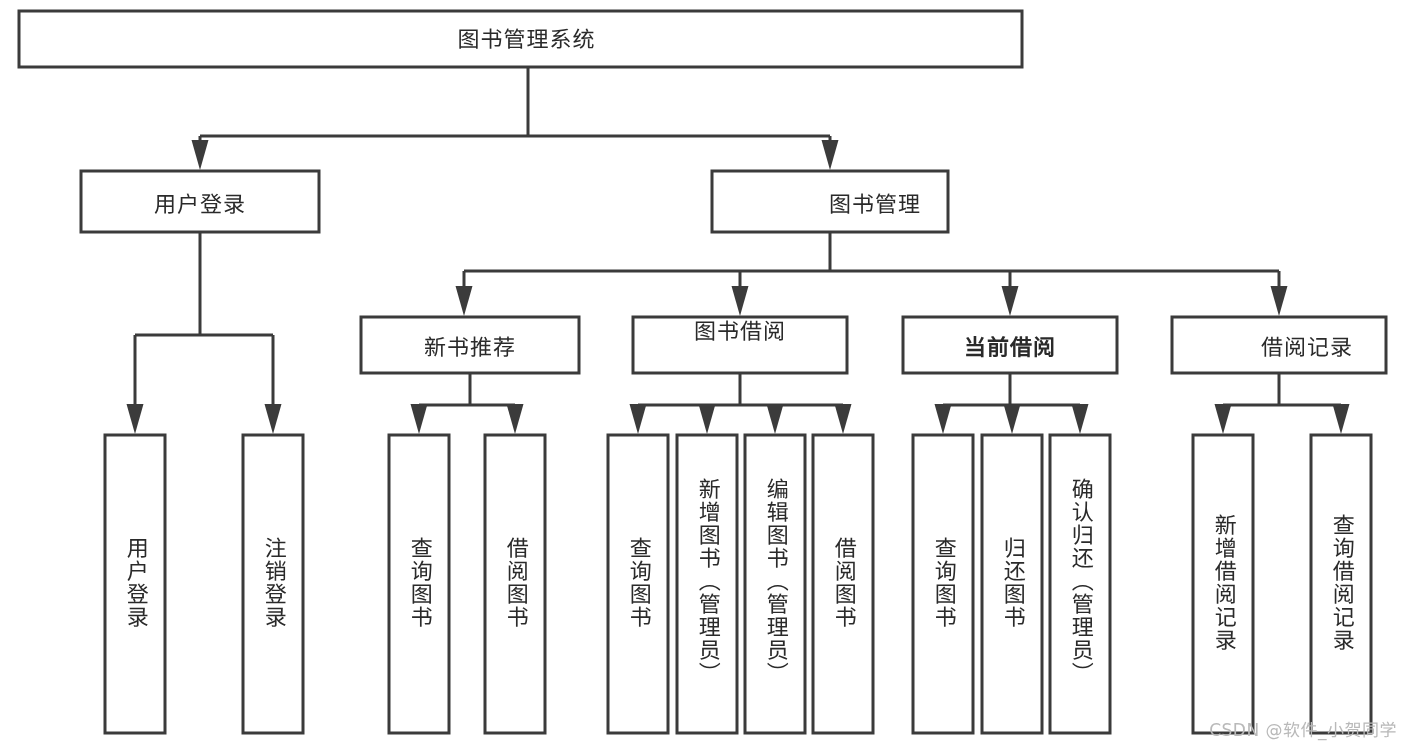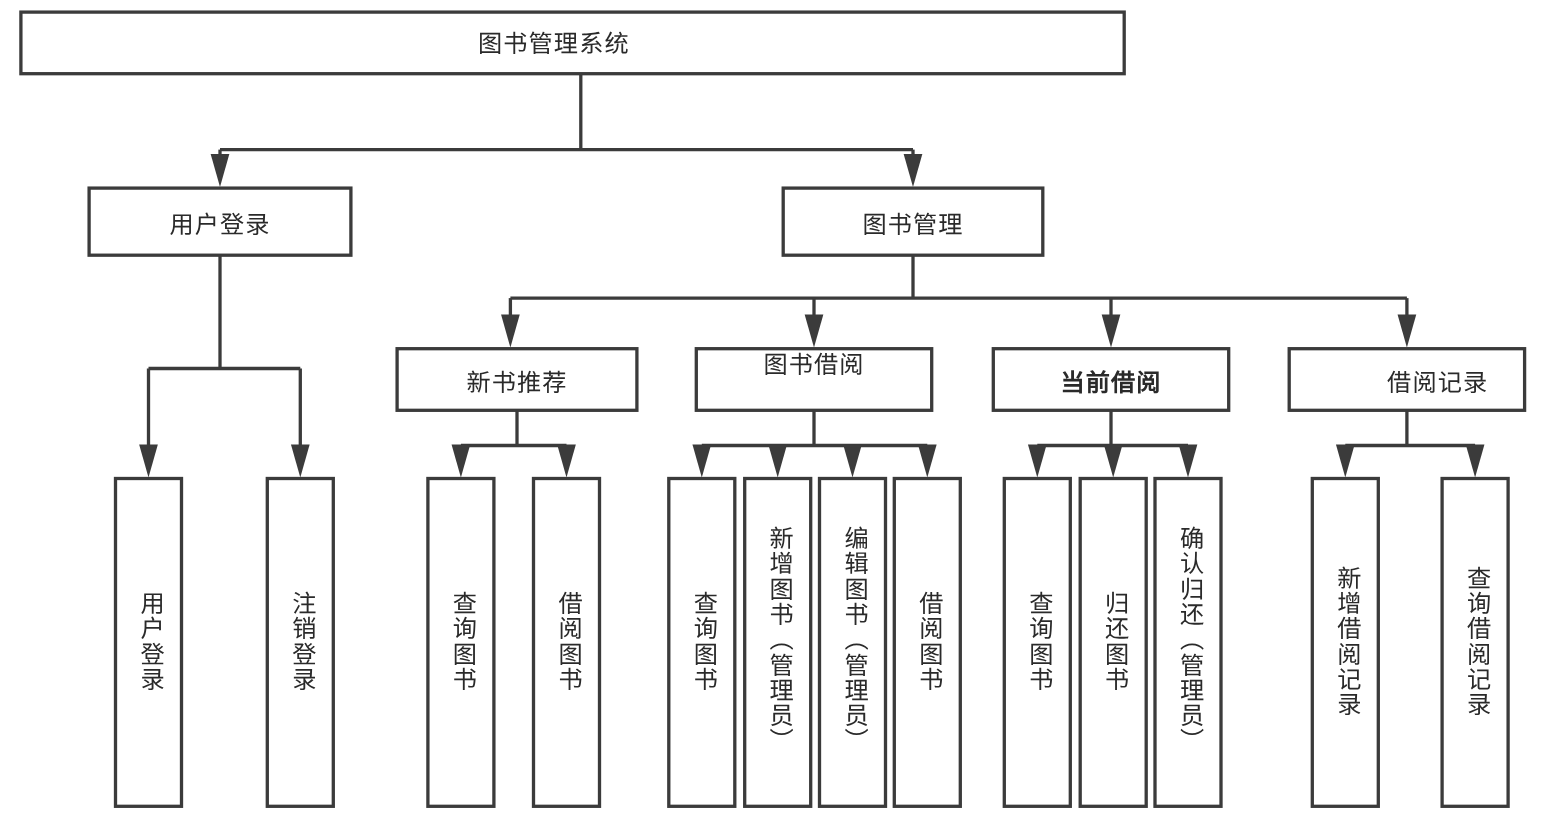--- a/index.html
+++ b/index.html
@@ -176,27 +176,27 @@
         <rect x="813" y="435" width="60" height="298" class="node-box"></rect>
         <rect x="913" y="435" width="60" height="298" class="node-box"></rect>
         <rect x="982" y="435" width="60" height="298" class="node-box"></rect>
         <rect x="1050" y="435" width="60" height="298" class="node-box"></rect>
         <rect x="1193" y="435" width="60" height="298" class="node-box"></rect>
         <rect x="1311" y="435" width="60" height="298" class="node-box"></rect>
       </g>
   </svg>
 
   <div id="label-layer">
-      <div class="hlabel-wrap" style="left: 2px; top: 11px; width: 1003px; height: 52px; border-radius: 22px;">
+      <div class="hlabel-wrap" style="left: 25px; top: 11px; width: 1003px; height: 52px; border-radius: 22px;">
         <span class="hlabel-text">图书管理系统</span>
       </div>
       <div class="hlabel-wrap" style="left: 81px; top: 171px; width: 238px; height: 61px;">
         <span class="hlabel-text">用户登录</span>
       </div>
-      <div class="hlabel-wrap" style="left: 712px; top: 171px; width: 236px; height: 61px;">
+      <div class="hlabel-wrap" style="left: 712px; top: 171px; width: 236px; height: 61px; padding-left: 45px;">
         <span class="hlabel-text">图书管理</span>
       </div>
       <div class="hlabel-wrap" style="left: 361px; top: 317px; width: 218px; height: 56px;">
         <span class="hlabel-text">新书推荐</span>
       </div>
       <div class="hlabel-wrap" style="left: 633px; top: 301px; width: 214px; height: 56px;">
         <span class="hlabel-text">图书借阅</span>
       </div>
       <div class="hlabel-wrap" style="left: 903px; top: 317px; width: 214px; height: 56px; font-weight: bold;">
         <span class="hlabel-text">当前借阅</span>
@@ -238,14 +238,15 @@
         <span class="vlabel-text" style="font-size: 22px;">确认归还（管理员）</span>
       </div>
       <div class="vlabel-wrap" style="left: 1193px; top: 435px; width: 60px; height: 298px; padding-top: 78.5px;">
         <span class="vlabel-text" style="font-size: 22px;">新增借阅记录</span>
       </div>
       <div class="vlabel-wrap" style="left: 1311px; top: 435px; width: 60px; height: 298px; padding-top: 78.5px;">
         <span class="vlabel-text" style="font-size: 22px;">查询借阅记录</span>
       </div>
     </div>
 
+  <div id="watermark">CSDN @软件_小贺同学</div>
 
 </div>
 
 </body></html>

